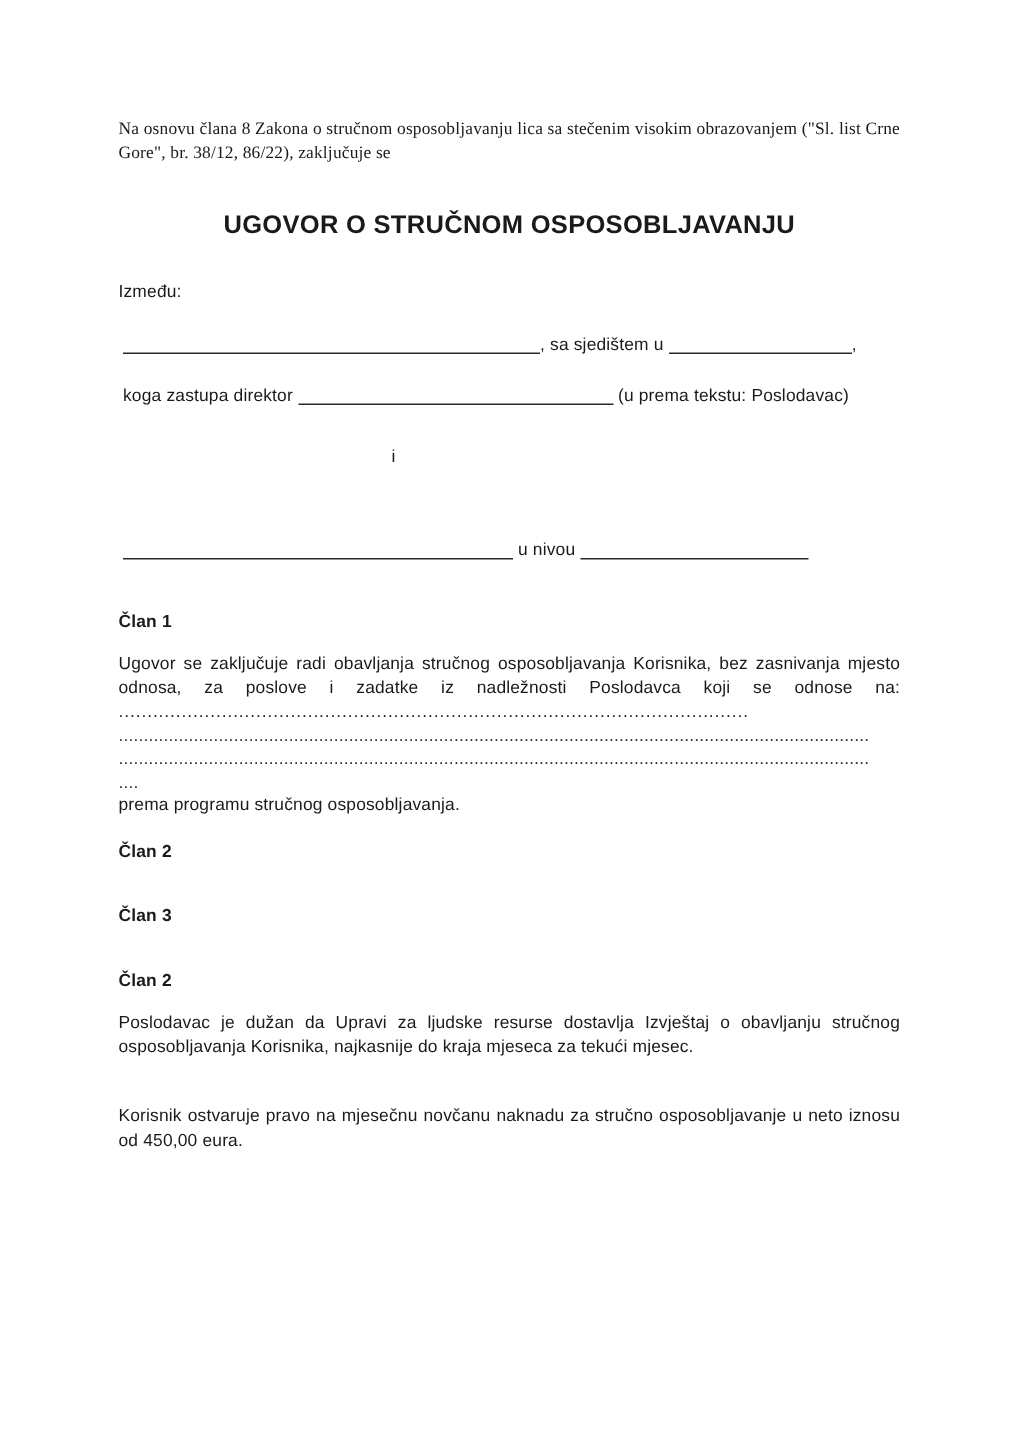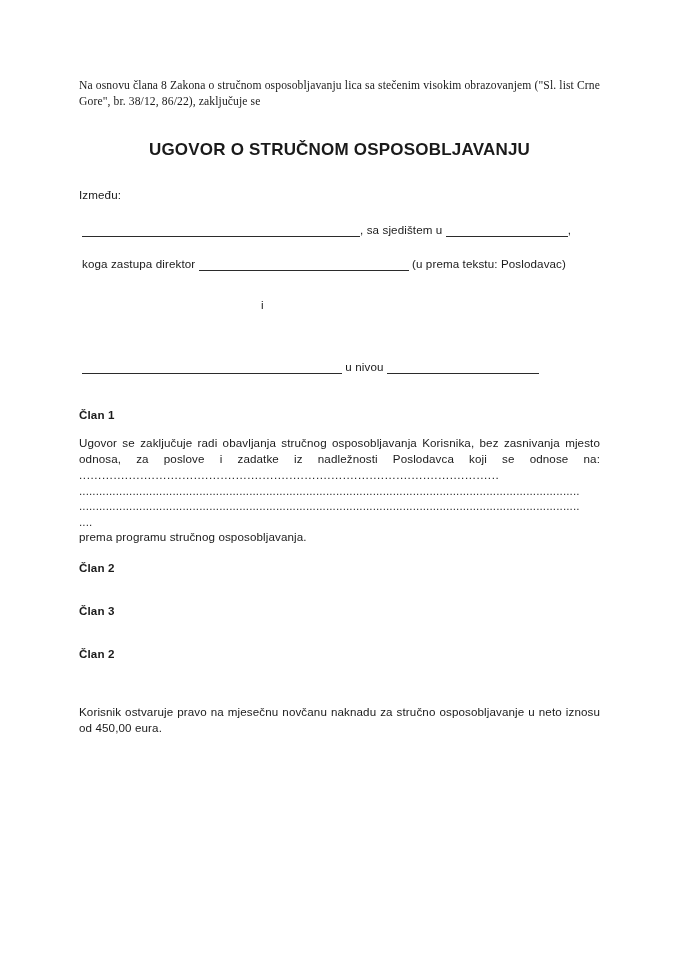--- a/index.html
+++ b/index.html
@@ -165,20 +165,21 @@
 
   <div class="gap-14"></div>
 
 
   <div class="gap-16"></div>
 
   <h2 class="art-head">Član 2</h2>
 
   <div class="gap-14"></div>
 
+  <p class="body-text">Poslodavac je dužan da Upravi za ljudske resurse dostavlja Izvještaj o obavljanju stručnog osposobljavanja Korisnika, najkasnije do kraja mjeseca za tekući mjesec.</p>
 
   <div class="gap-16"></div>
 
 
   <div class="gap-14"></div>
 
   <p class="body-text">Korisnik ostvaruje pravo na mjesečnu novčanu naknadu za stručno osposobljavanje u neto iznosu od 450,00 eura.</p>
 
 </div>
 

